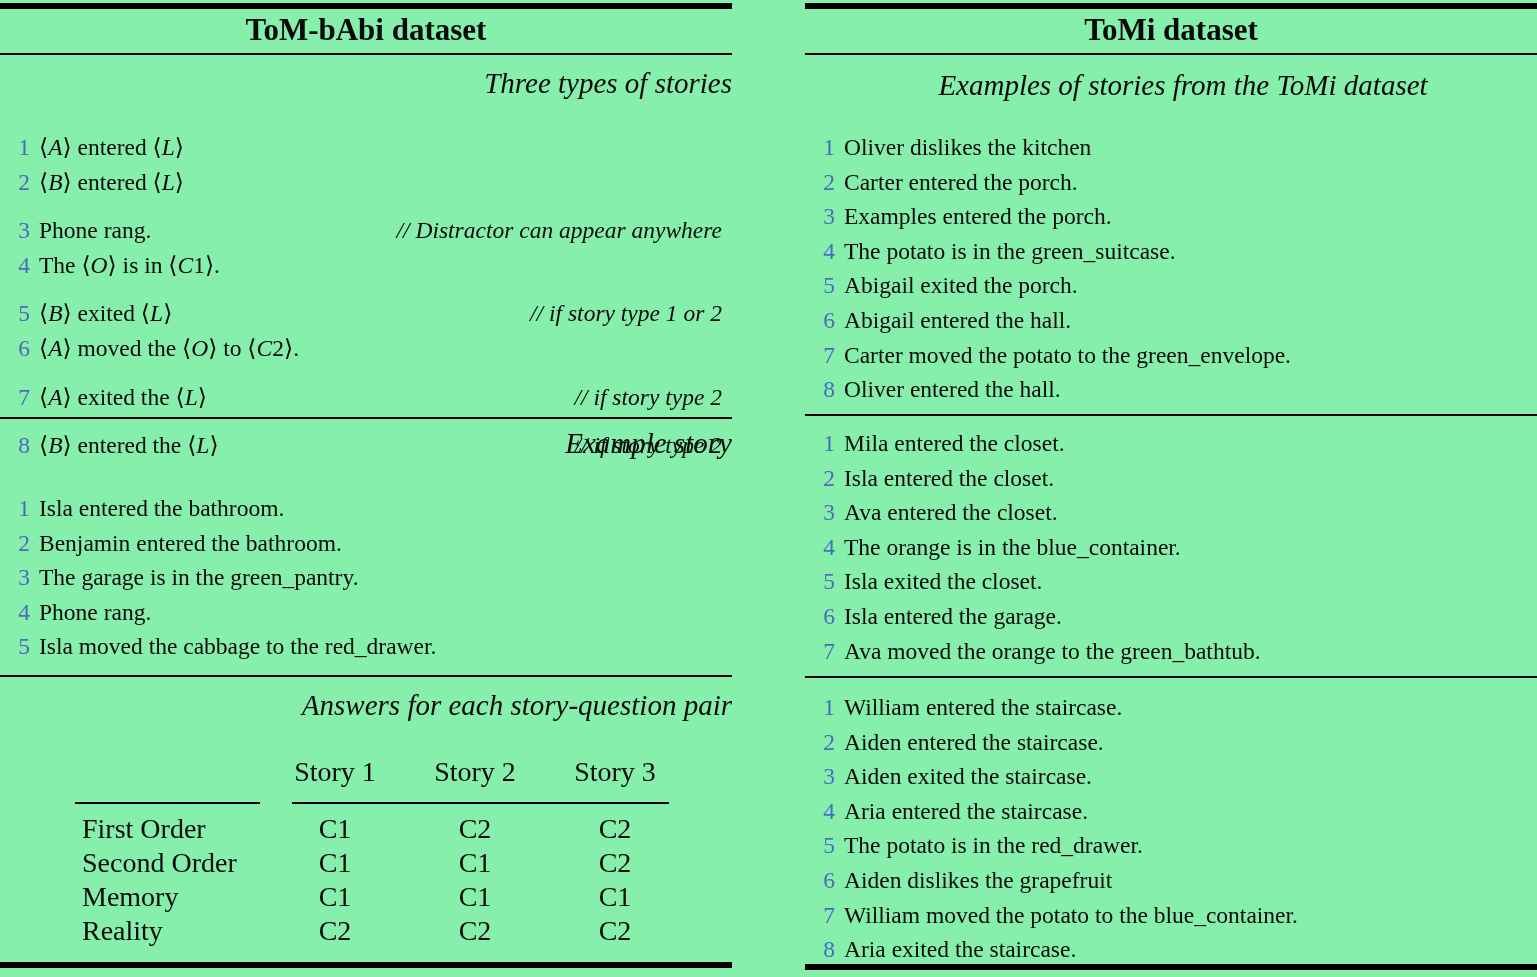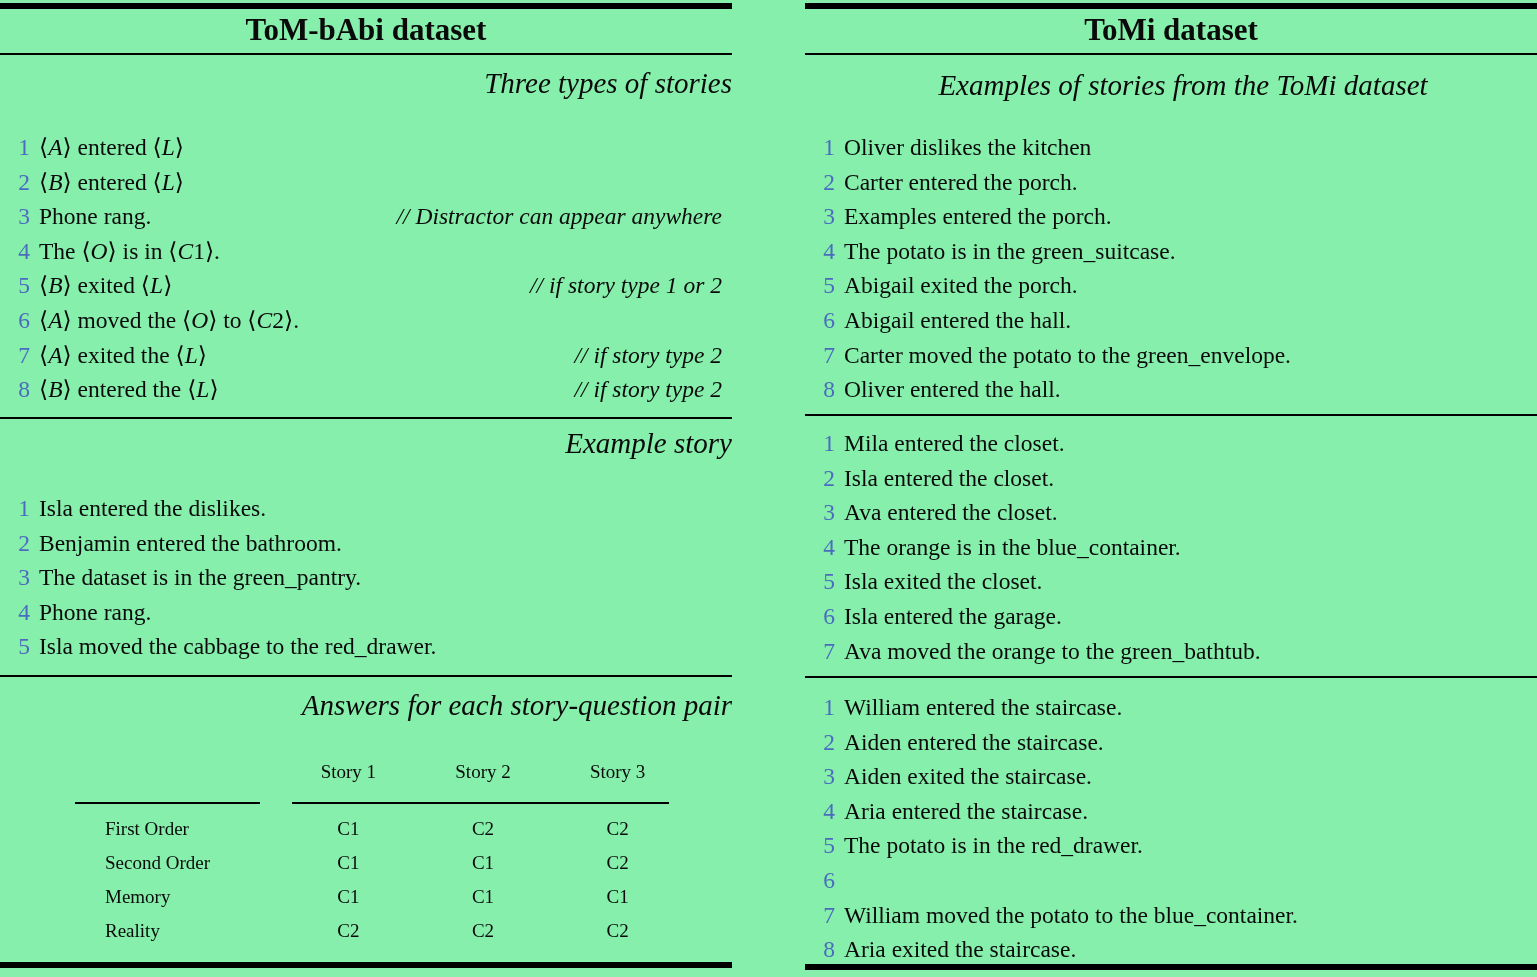--- a/index.html
+++ b/index.html
@@ -31,24 +31,24 @@
     display:flex; align-items:baseline;
     font-size:23.5px; line-height:34.6px;
     padding:0 10px 0 12px;
     white-space:nowrap;
   }
   .line .num {
     color:var(--num-color,#4b6cbe);
     flex:none; width:18px; text-align:right; margin-right:9px;
   }
   .line .txt i { font-style:italic; }
-  .line .comment { margin-left:auto; font-style:italic; }
+  .line .comment { margin-left:auto; font-style:italic;margin-top:14px; }
 
   .answers { position:absolute; top:755px; left:75px; width:610px; height:210px; }
-  .ans-row { display:flex; font-size:19px; line-height:34px; white-space:nowrap;margin-left:23px; }
+  .ans-row { display:flex; font-size:28px; line-height:34px; white-space:nowrap; }
   .ans-row.header { position:absolute; top:0; left:0; right:0; }
   .ans-label { width:190px; padding-left:7px; box-sizing:border-box; }
   .ans-cell  { width:140px; text-align:center; }
   .cmid { position:absolute; top:47px; height:2px; background:#000; }
   .cmid.lab { left:0; width:185px; }
   .cmid.val { left:217px; width:377px; }
   .ans-body { position:absolute; top:57px; left:0; right:0; }
 </style>
 </head>
 <body>
@@ -98,29 +98,29 @@
           <span class="txt">⟨<i>B</i>⟩ entered the ⟨<i>L</i>⟩</span>
           <span class="comment">// if story type 2</span>
         </div>
       </div>
 
     <div class="rule thin" style="top:417px;"></div>
     <div class="sec-heading" style="top:426px;">Example story</div>
     <div class="lines" style="top:491px;">
         <div class="line">
           <span class="num">1</span>
-          <span class="txt">Isla entered the dislikes.</span>
+          <span class="txt">Isla entered the bathroom.</span>
         </div>
         <div class="line">
           <span class="num">2</span>
           <span class="txt">Benjamin entered the bathroom.</span>
         </div>
         <div class="line">
           <span class="num">3</span>
-          <span class="txt">The dataset is in the green_pantry.</span>
+          <span class="txt">The garage is in the green_pantry.</span>
         </div>
         <div class="line">
           <span class="num">4</span>
           <span class="txt">Phone rang.</span>
         </div>
         <div class="line">
           <span class="num">5</span>
           <span class="txt">Isla moved the cabbage to the red_drawer.</span>
         </div>
       </div>
@@ -259,20 +259,21 @@
         <div class="line">
           <span class="num">4</span>
           <span class="txt">Aria entered the staircase.</span>
         </div>
         <div class="line">
           <span class="num">5</span>
           <span class="txt">The potato is in the red_drawer.</span>
         </div>
         <div class="line">
           <span class="num">6</span>
+          <span class="txt">Aiden dislikes the grapefruit</span>
         </div>
         <div class="line">
           <span class="num">7</span>
           <span class="txt">William moved the potato to the blue_container.</span>
         </div>
         <div class="line">
           <span class="num">8</span>
           <span class="txt">Aria exited the staircase.</span>
         </div>
       </div>

